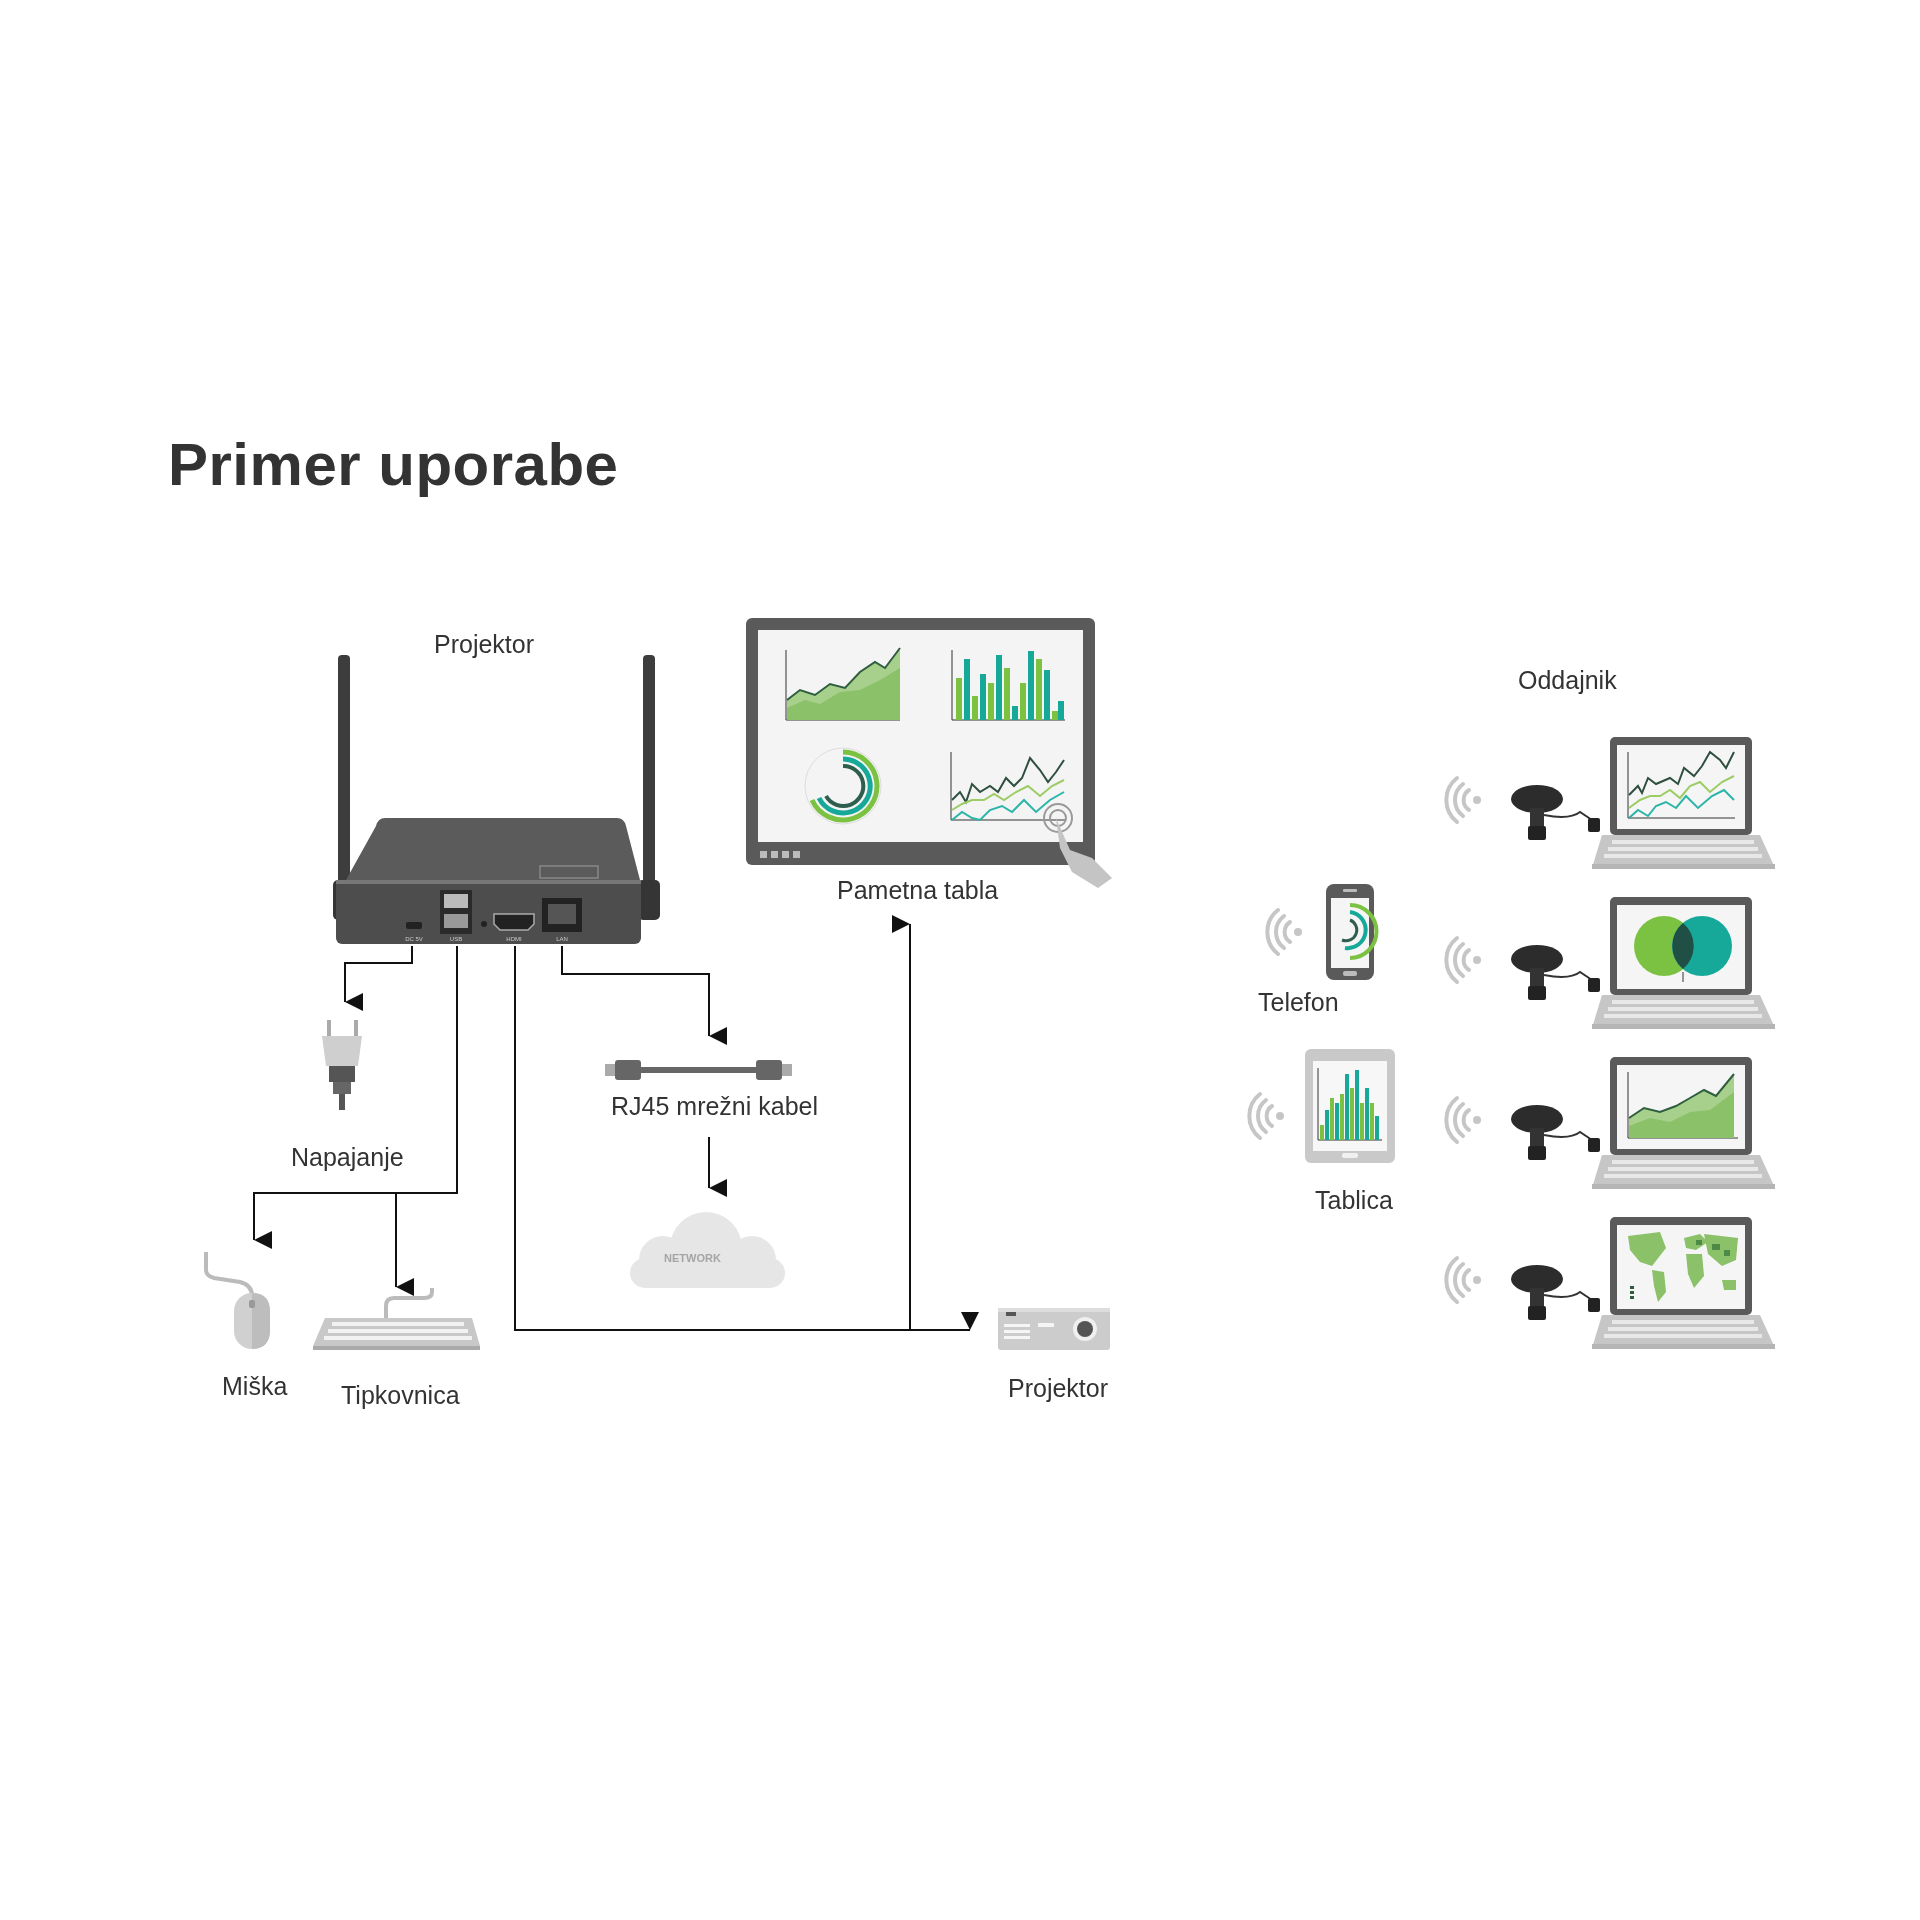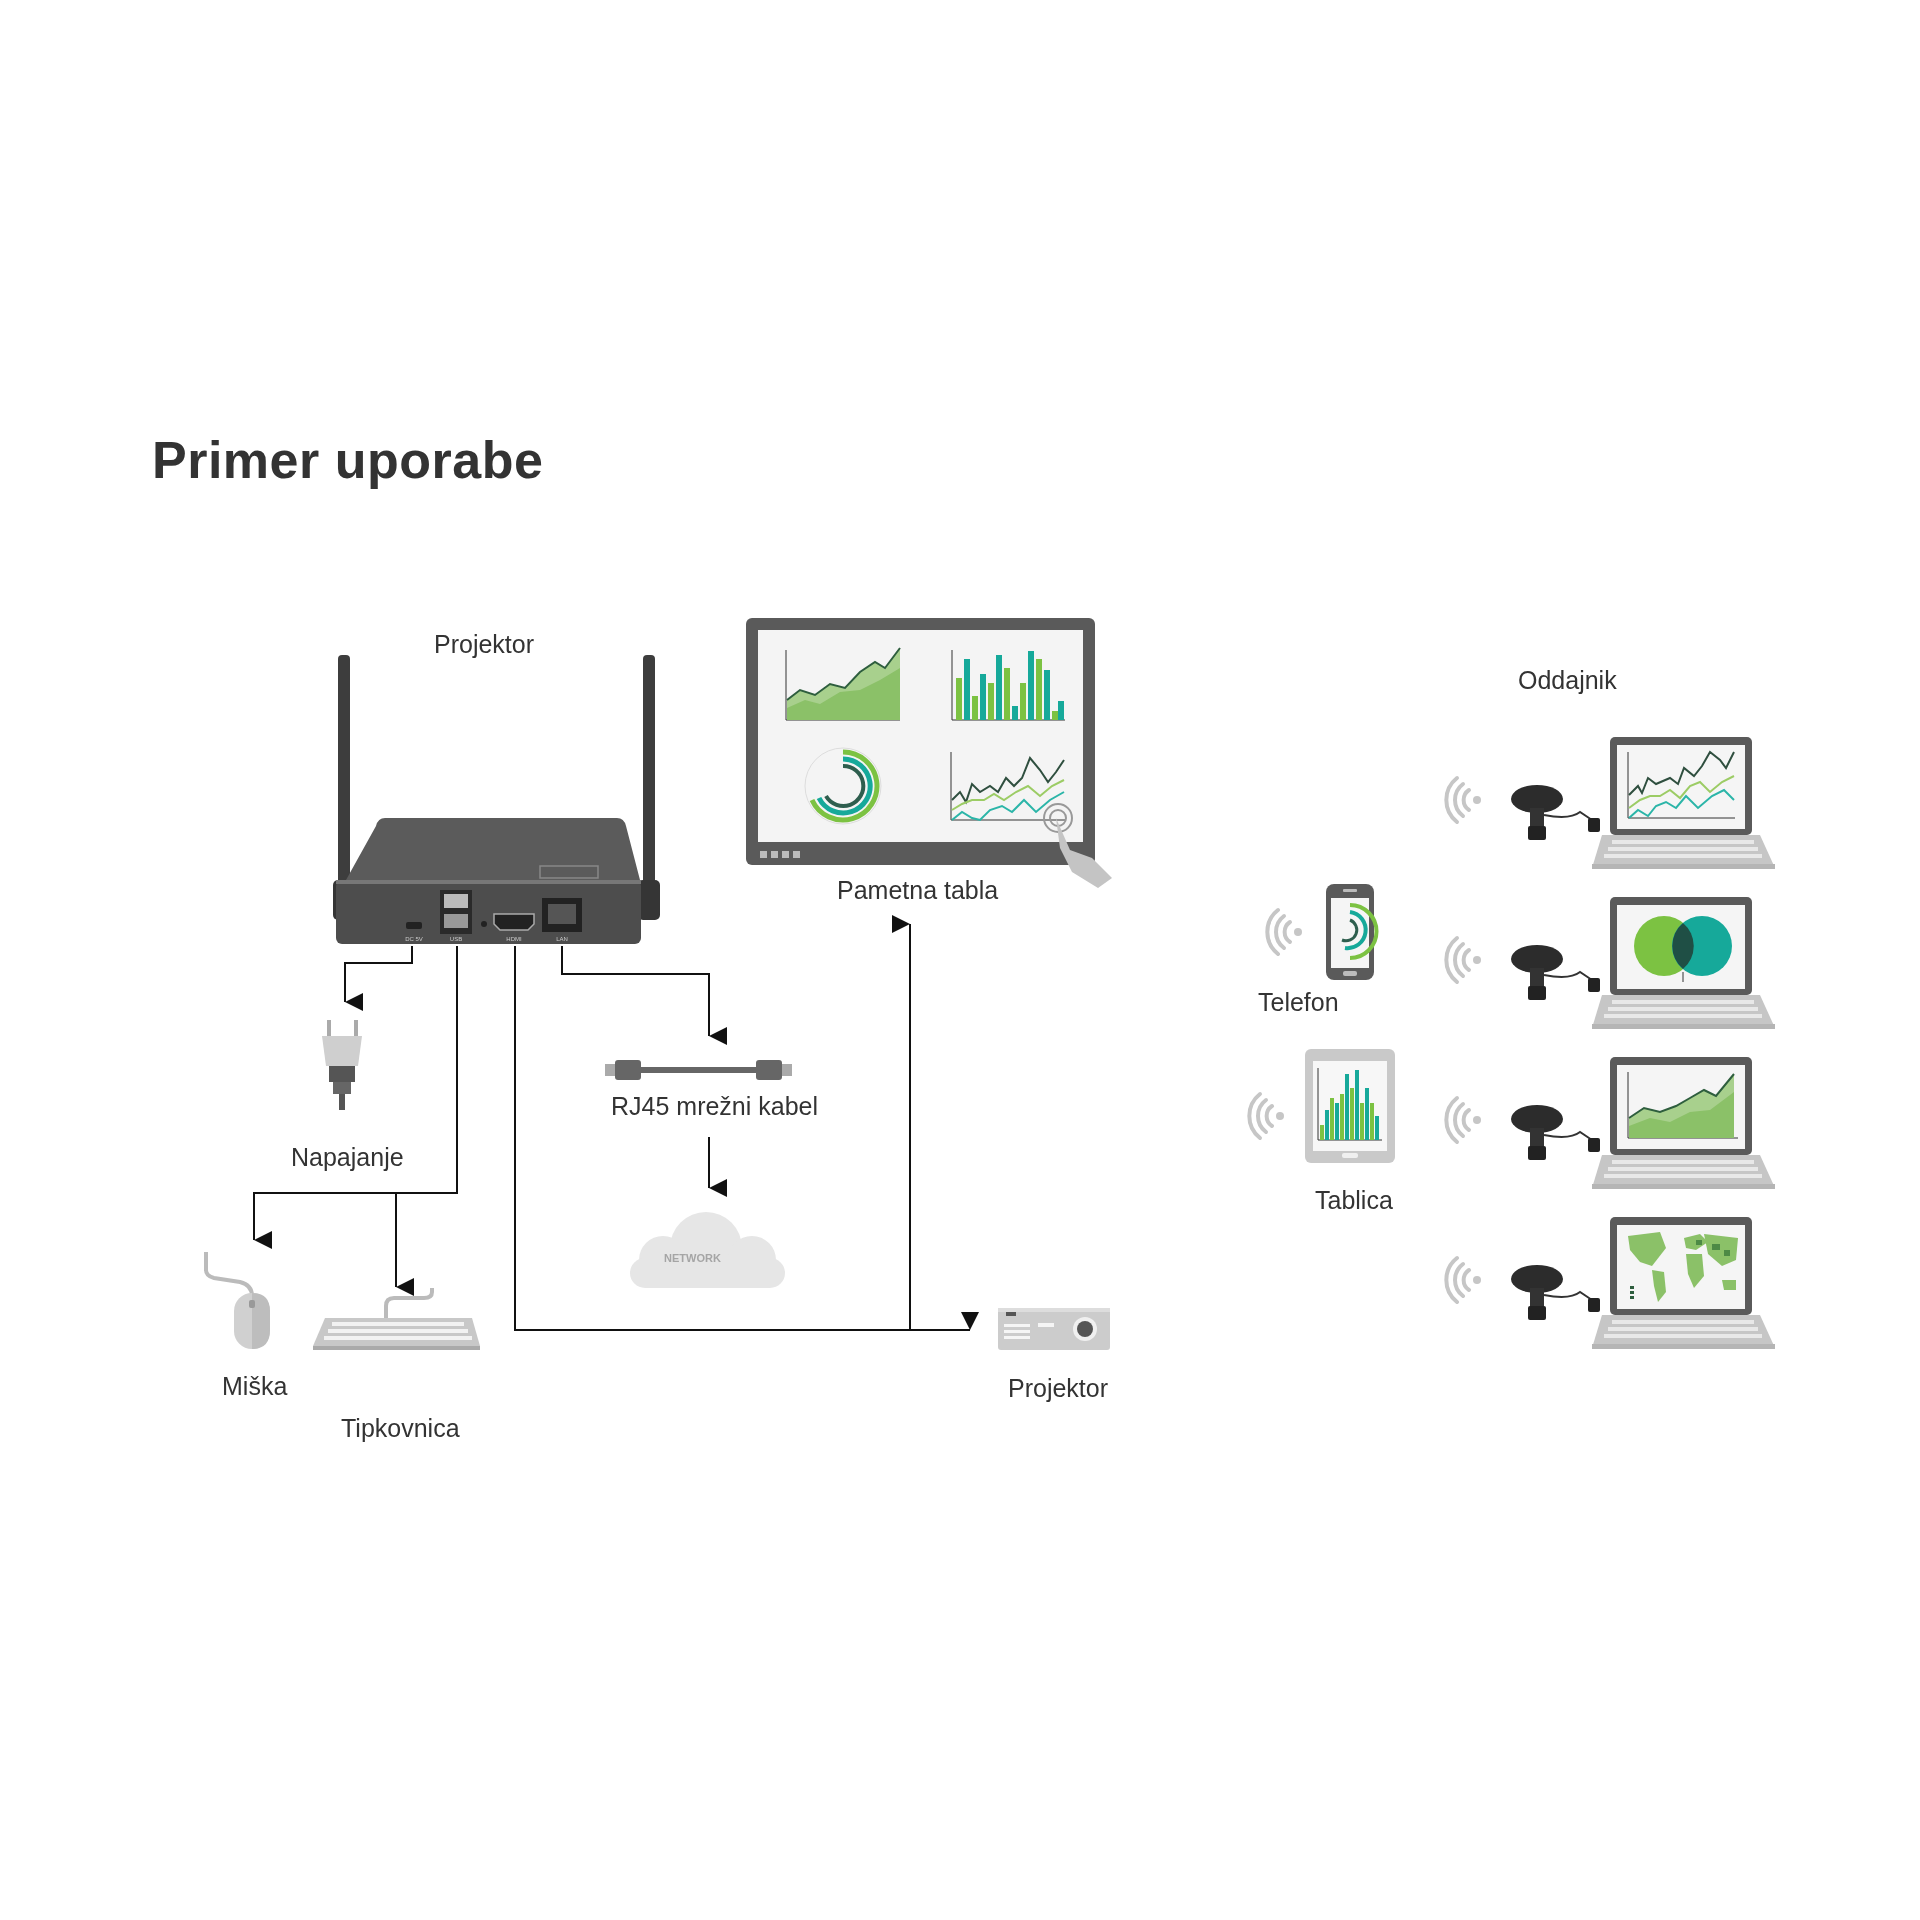--- a/index.html
+++ b/index.html
@@ -1,18 +1,18 @@
 <!DOCTYPE html>
 <html><head>
 <meta charset="utf-8">
 <style>
   html, body { margin:0; padding:0; background:#ffffff; }
   body { width:1920px; height:1920px; position:relative; overflow:hidden; font-family:"Liberation Sans", sans-serif; color:#333; }
   .abs { position:absolute; }
-  .title { left:152px; top:430px; font-size:52px; font-weight:bold; color:#333333; letter-spacing:0.5px; }
+  .title { left:168px; top:430px; font-size:60px; font-weight:bold; color:#333333; letter-spacing:0.5px; }
   .label { font-size:25px; color:#333333; white-space:nowrap; }
   svg { position:absolute; left:0; top:0; }
 </style>
 </head>
 <body>
 
 <div class="abs title">Primer uporabe</div>
 
 <svg width="1920" height="1920" viewBox="0 0 1920 1920">
   <defs>
@@ -365,20 +365,20 @@
           <rect x="1630" y="811" width="4" height="3"></rect>
           <rect x="1630" y="816" width="4" height="3"></rect>
         </g>
     </g>
   </g>
 </svg>
 
 <div class="abs label" style="left:434px; top:630px;">Projektor</div>
 <div class="abs label" style="left:291px; top:1126px;margin-top:17px;">Napajanje</div>
 <div class="abs label" style="left:222px; top:1372px;">Miška</div>
-<div class="abs label" style="left:341px; top:1414px;">Tipkovnica</div>
+<div class="abs label" style="left:341px; top:1381px;">Tipkovnica</div>
 <div class="abs label" style="left:611px; top:1092px;">RJ45 mrežni kabel</div>
 <div class="abs" style="left:664px; top:1252px; font-size:11px; font-weight:bold; color:#a5a5a5;">NETWORK</div>
 <div class="abs label" style="left:837px; top:876px;">Pametna tabla</div>
 <div class="abs label" style="left:1008px; top:1374px;">Projektor</div>
 <div class="abs label" style="left:1518px; top:666px;">Oddajnik</div>
 <div class="abs label" style="left:1258px; top:988px;">Telefon</div>
 <div class="abs label" style="left:1315px; top:1186px;">Tablica</div>
 
 </body></html>

